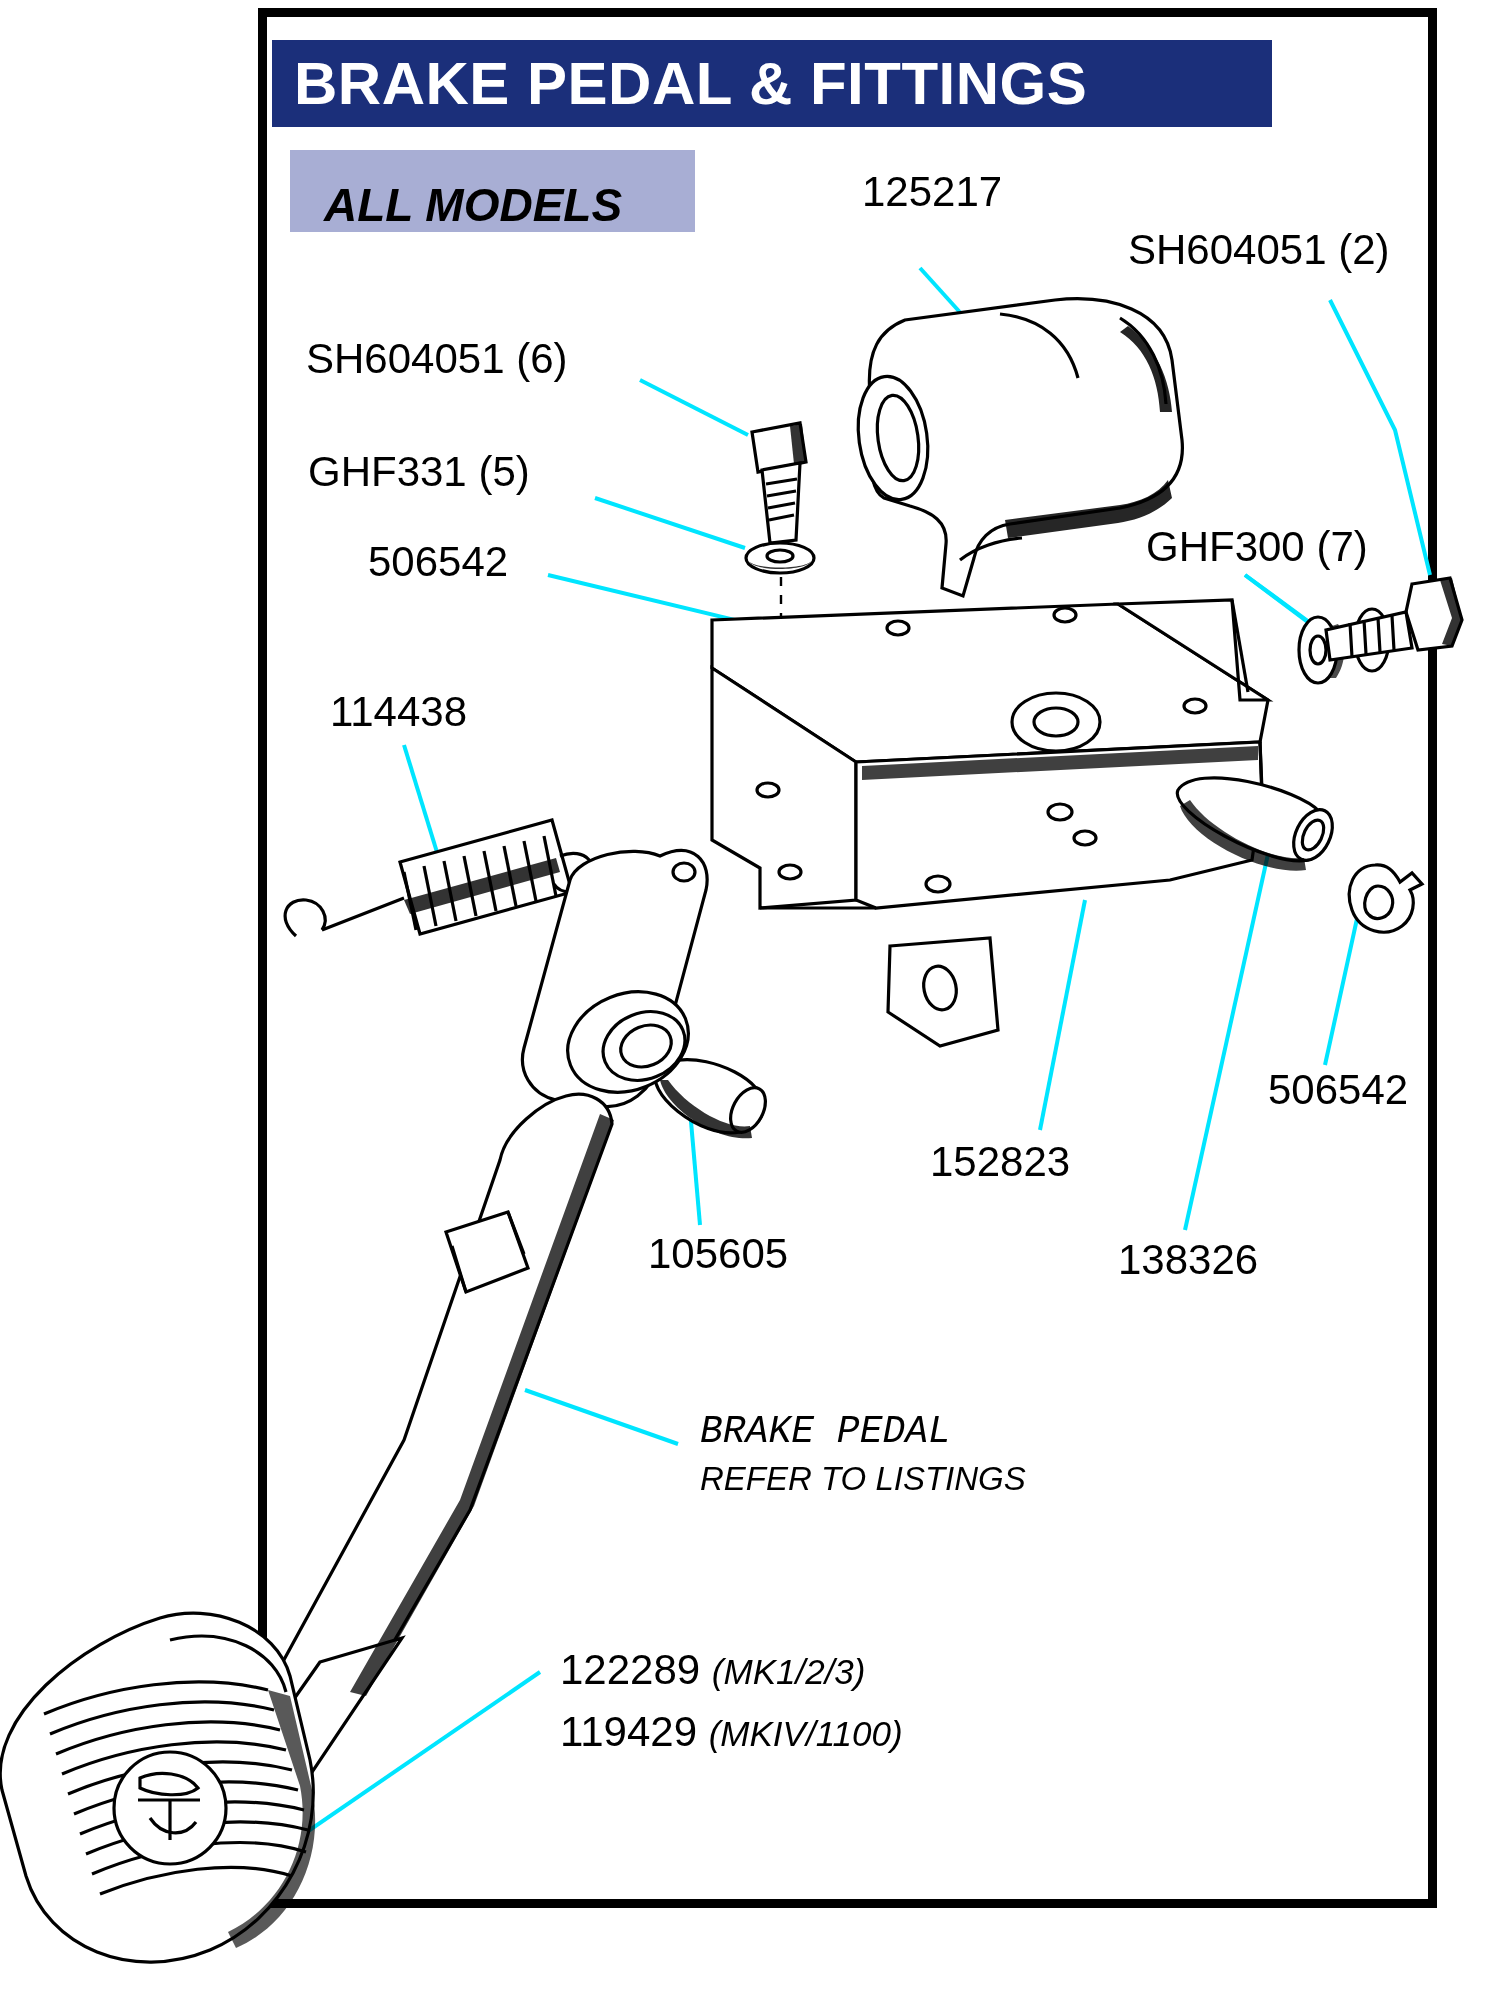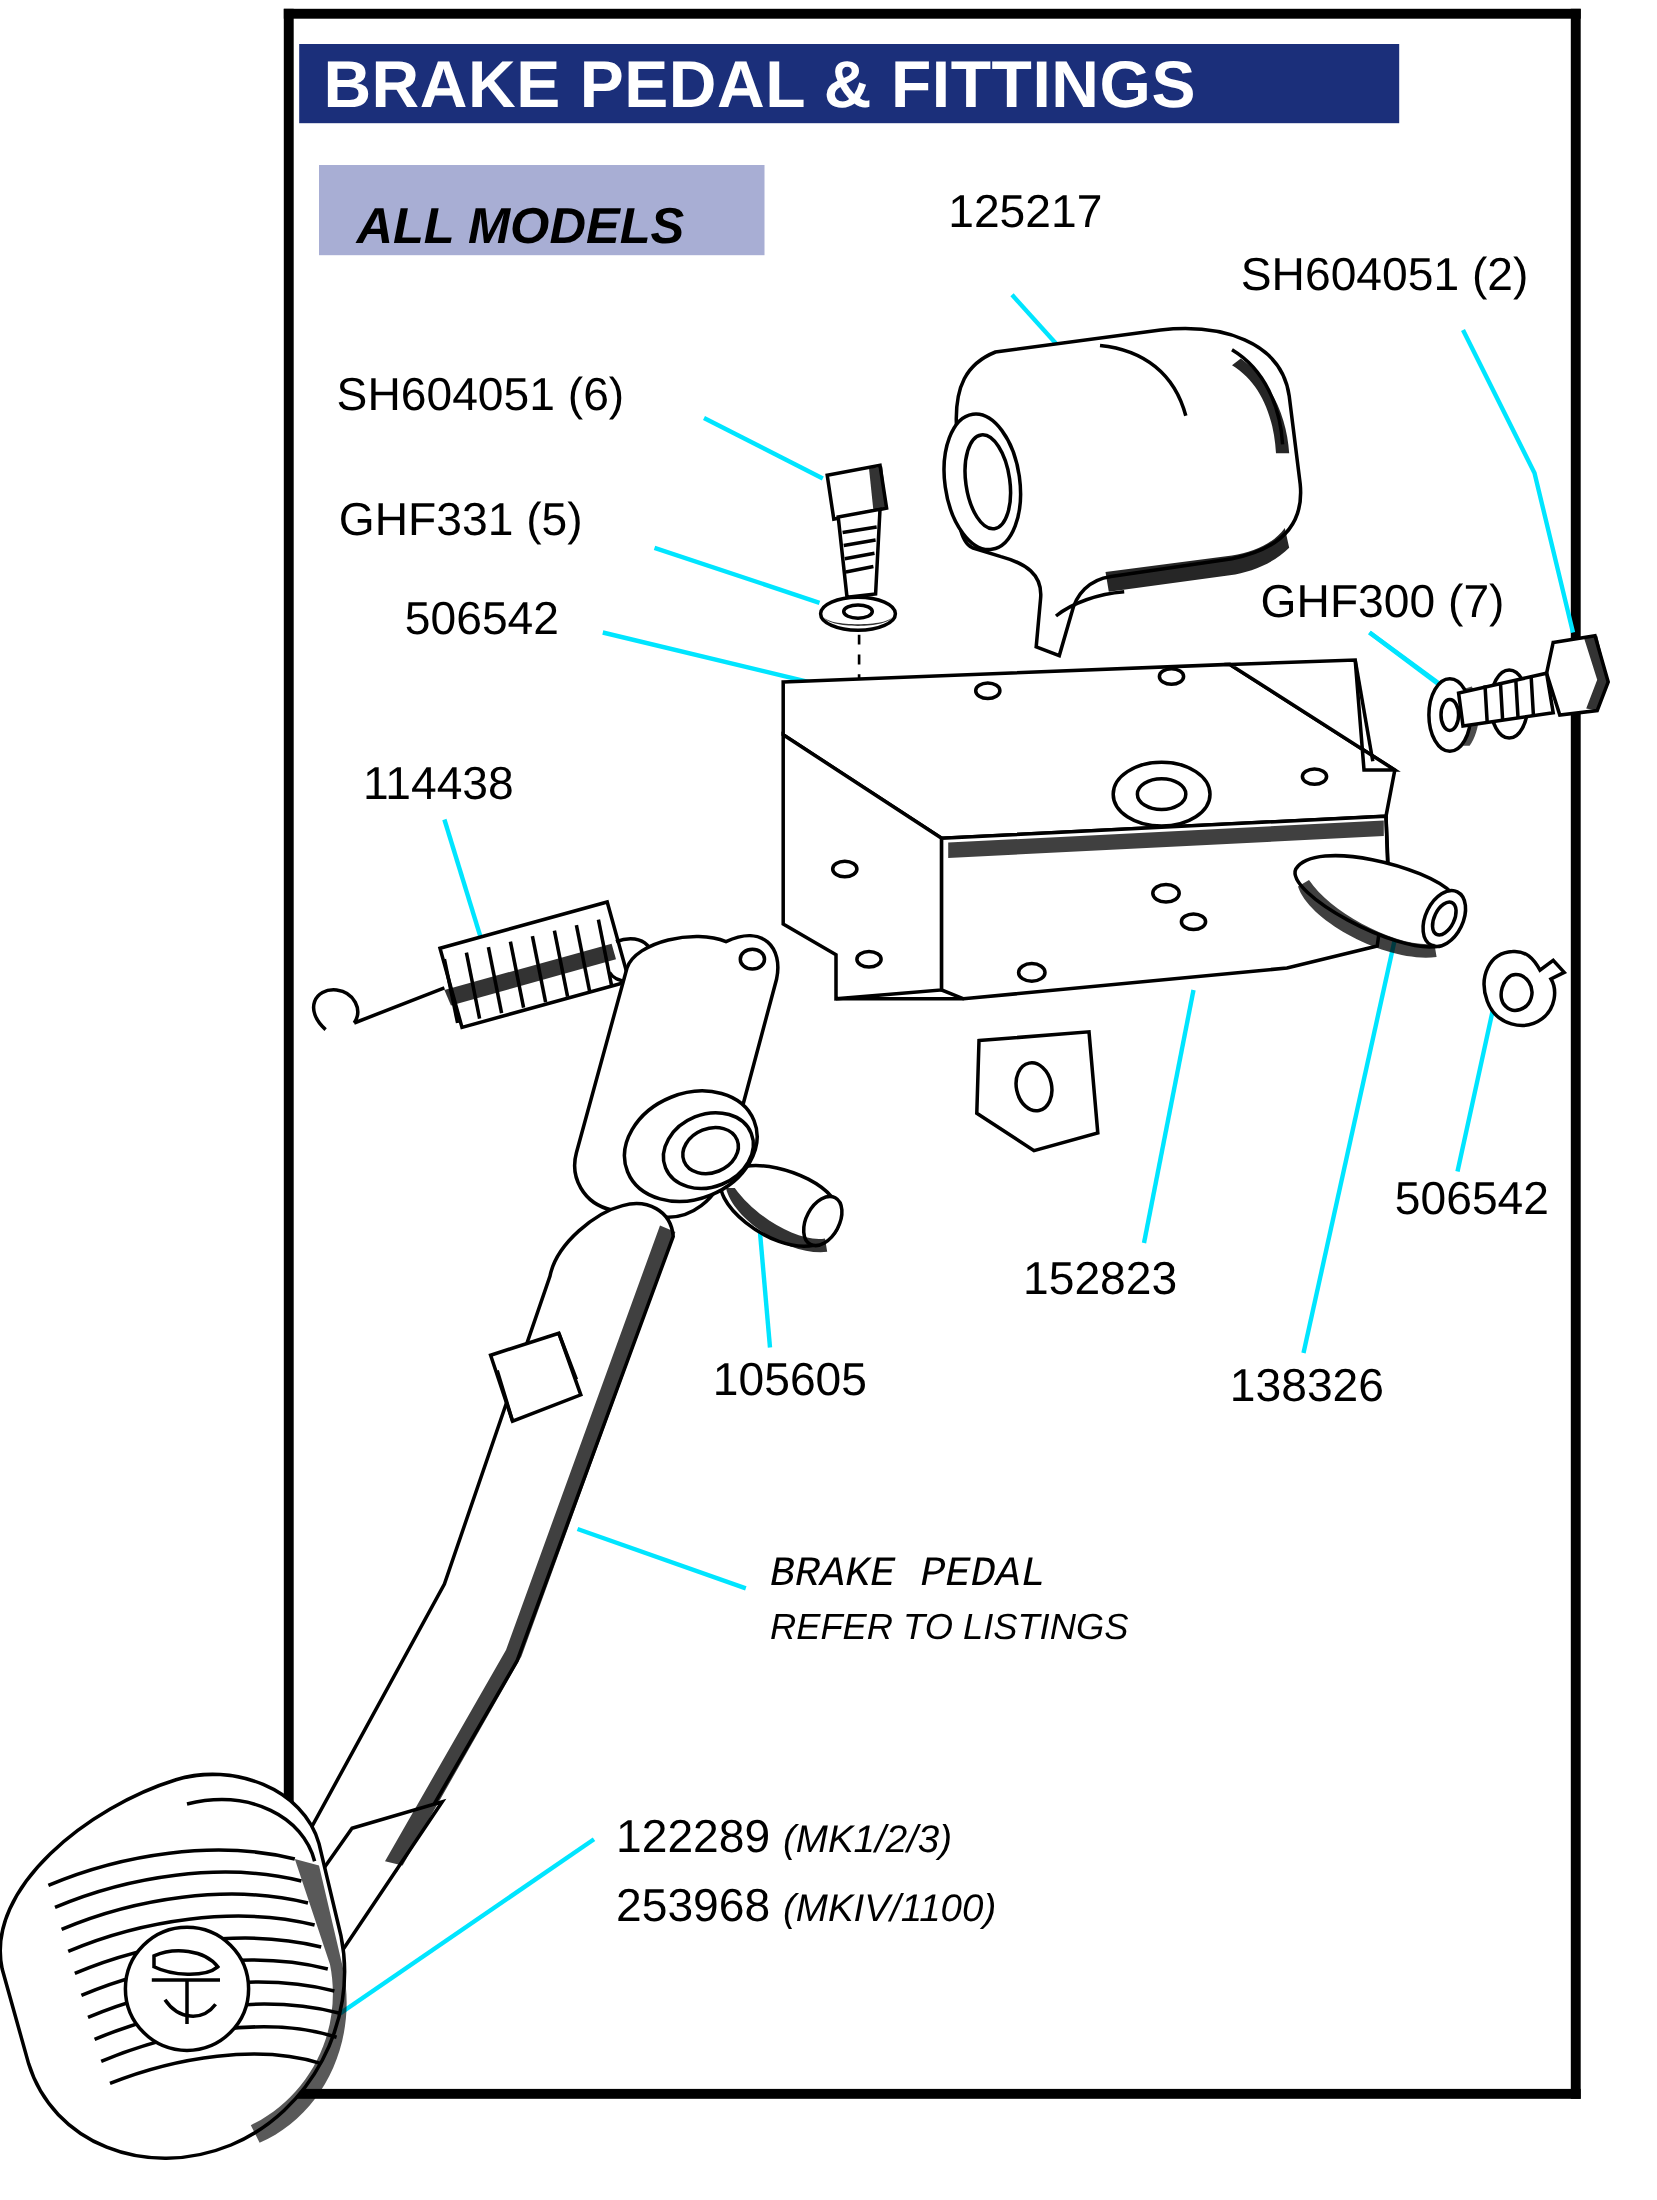--- a/index.html
+++ b/index.html
@@ -49,21 +49,21 @@
     height: 9px;
     background: #000000;
   }
 
   
   .title-bar {
     position: absolute;
     left: 272px;
     top: 40px;
     width: 1000px;
-    height: 72px;
+    height: 87px;
     background: #1b2f7a;
     display: flex;
     align-items: center;
     padding-left: 22px;
     box-sizing: border-box;
   }
   .title-bar .title-text {
     color: #ffffff;
     font-size: 60px;
     font-weight: bold;
@@ -349,17 +349,17 @@
   <div class="label" style="left:648px; top:1232px;">105605</div>
 
   <div class="label italic-bold" style="left:700px; top:1412px;">BRAKE PEDAL</div>
   <div class="label small-italic" style="left:700px; top:1462px;">REFER TO LISTINGS</div>
 
   <div class="label" style="left:560px; top:1648px;">
     <span>122289</span>
     <span class="variant">(MK1/2/3)</span>
   </div>
   <div class="label" style="left:560px; top:1710px;">
-    <span>253968</span>
+    <span>119429</span>
     <span class="variant">(MKIV/1100)</span>
   </div>
 
 </div>
 
 </body></html>

